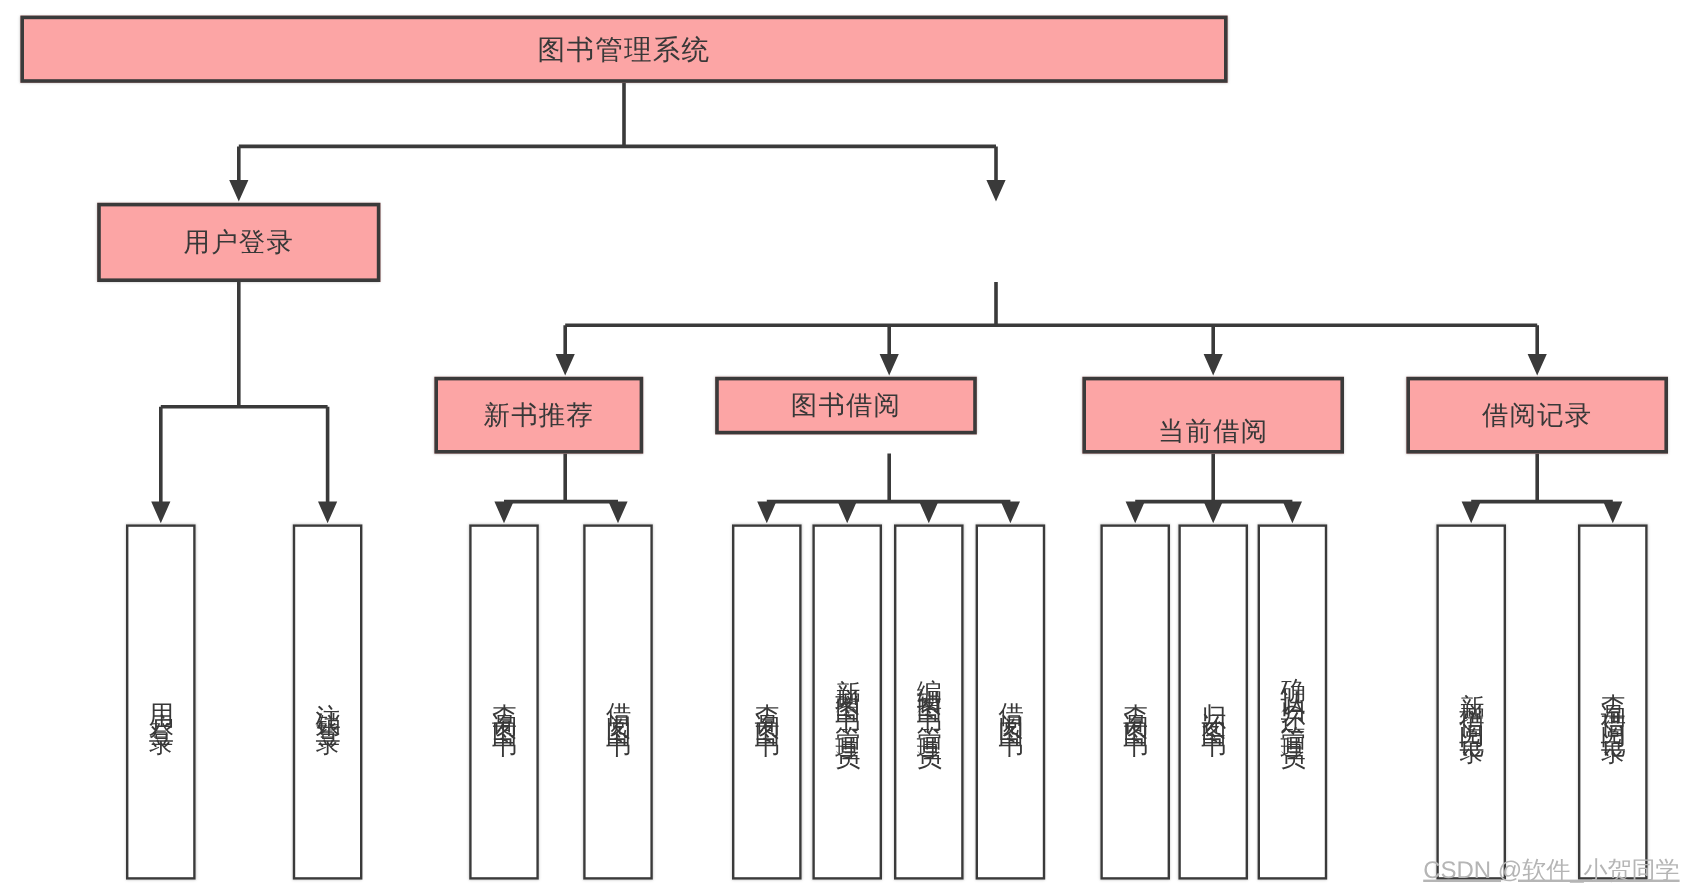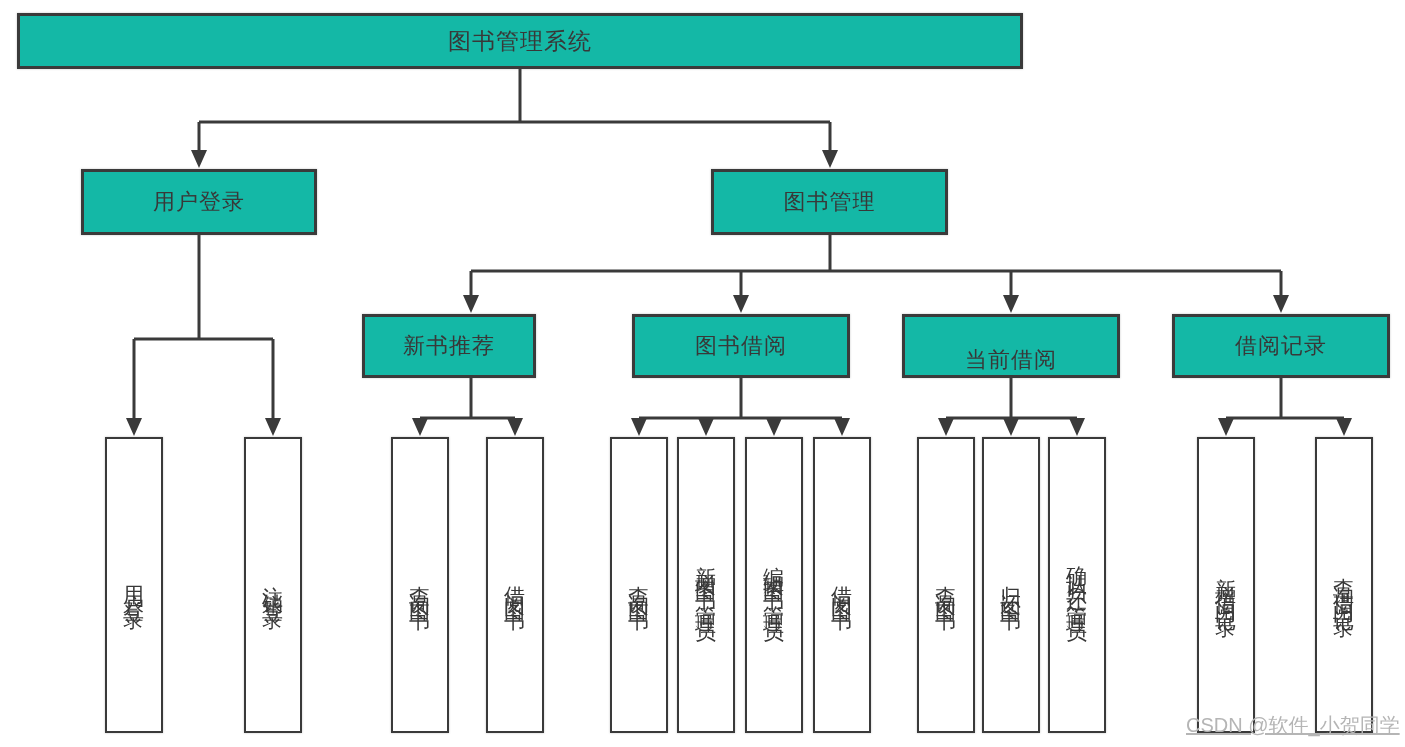--- a/index.html
+++ b/index.html
@@ -18,21 +18,21 @@
   #connectors {
     position: absolute;
     left: 0; top: 0;
     width: 1405px;
     height: 747px;
     z-index: 0;
   }
   .box {
     position: absolute;
     box-sizing: border-box;
-    background: #14b8a6;
+    background: #fca5a5;
     border: 3px solid #3a3a3a;
     display: flex;
     align-items: center;
     justify-content: center;
     color: #383838;
     font-size: 22px;
     letter-spacing: 1px;
     z-index: 1;
     box-shadow: 0 0 2px rgba(90,90,90,0.35);
   }
@@ -124,28 +124,25 @@
       M1336 418 L1352 418 L1344 436 Z"></path>
   </svg>
 
   <div class="box root" style="left:17px; top:13px; width:1006px; height:56px;">
     <span>图书管理系统</span>
   </div>
 
   <div class="box" style="left:81px; top:169px; width:236px; height:66px;">
     <span>用户登录</span>
   </div>
-  <div class="box" style="left:711px; top:169px; width:237px; height:66px;">
-    <span>图书管理</span>
-  </div>
 
   <div class="box" style="left:362px; top:314px; width:174px; height:64px;">
     <span>新书推荐</span>
   </div>
-  <div class="box" style="left:632px; top:314px; width:218px; height:64px;">
+  <div class="box" style="left:596px; top:314px; width:218px; height:48px;">
     <span>图书借阅</span>
   </div>
   <div class="box" style="left:902px; top:314px; width:218px; height:64px;align-items:flex-end;">
     <span>当前借阅</span>
   </div>
   <div class="box" style="left:1172px; top:314px; width:218px; height:64px;">
     <span>借阅记录</span>
   </div>
 
   <div class="vbox" style="left:105px;">

